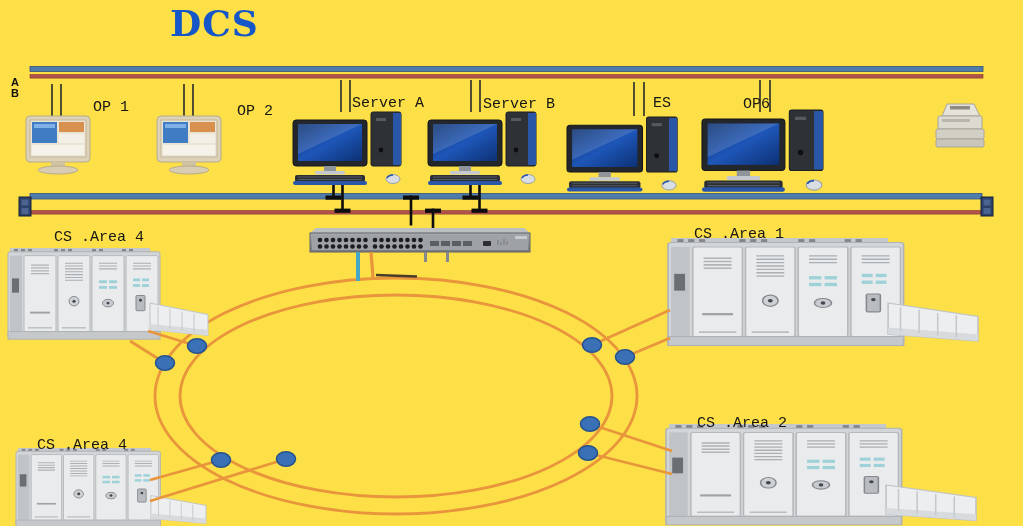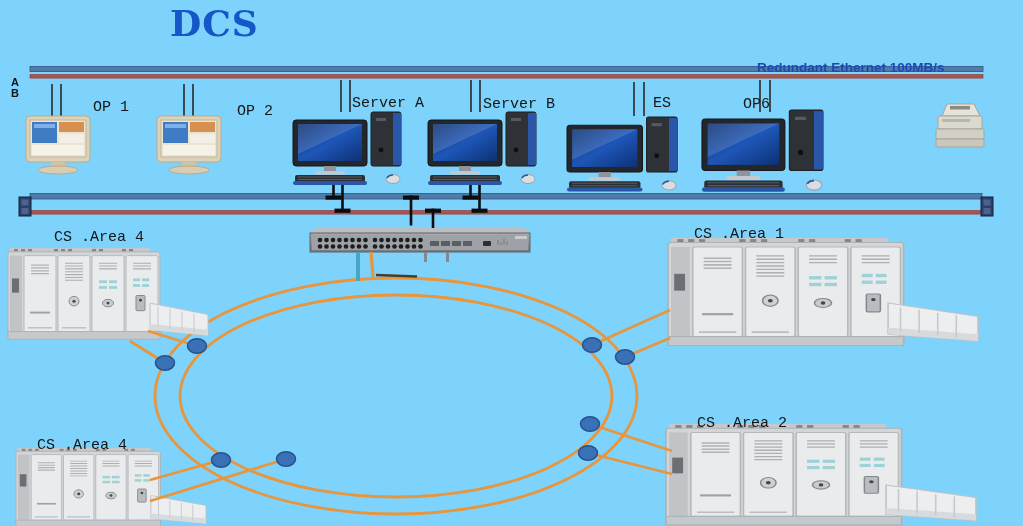--- a/index.html
+++ b/index.html
@@ -1,16 +1,16 @@
 <!DOCTYPE html>
 <html><head>
 <meta charset="utf-8">
 <style>
   html,body{margin:0;padding:0;background:#fff;}
-  #stage{position:relative;width:1023px;height:526px;background:#7dd3fc;overflow:hidden;
+  #stage{position:relative;width:1023px;height:526px;background:#fde047;overflow:hidden;
          font-family:"Liberation Sans",sans-serif;}
   .lbl{position:absolute;font-size:15px;color:#161616;white-space:nowrap;line-height:1.1;font-family:Liberation Mono, monospace;}
   .title{position:absolute;left:170px;top:2px;font-family:"DejaVu Serif",serif;
          font-weight:bold;font-size:36px;color:#1556c8;letter-spacing:1px;}
   .eth{position:absolute;left:757px;top:60px;font-size:13.5px;font-weight:bold;
        color:#1c49b4;white-space:nowrap;}
   .ab{position:absolute;left:11px;top:76px;font-size:11px;font-weight:bold;color:#111;}
   .ab div{height:11px;}
   svg{position:absolute;left:0;top:0;}
 </style>
@@ -291,21 +291,20 @@
     <ellipse cx="592" cy="345" rx="9.5" ry="7.2"></ellipse>
     <ellipse cx="625" cy="357" rx="9.5" ry="7.2"></ellipse>
     <ellipse cx="590" cy="424" rx="9.5" ry="7.2"></ellipse>
     <ellipse cx="588" cy="453" rx="9.5" ry="7.2"></ellipse>
     <ellipse cx="221" cy="460" rx="9.5" ry="7.2"></ellipse>
     <ellipse cx="286" cy="459" rx="9.5" ry="7.2"></ellipse>
   </g>
 </svg>
 
 <div class="title">DCS</div>
-<div class="eth">Redundant Ethernet 100MB/s</div>
 <div class="ab">
   <div>A</div>
   <div>B</div>
 </div>
 
 <div class="lbl" style="left:93px;top:100px">OP 1</div>
 <div class="lbl" style="left:237px;top:104px">OP 2</div>
 <div class="lbl" style="left:352px;top:96px">Server A</div>
 <div class="lbl" style="left:483px;top:97px">Server B</div>
 <div class="lbl" style="left:653px;top:96px">ES</div>

